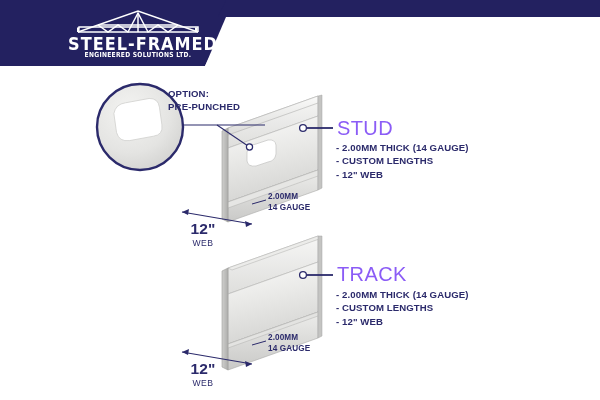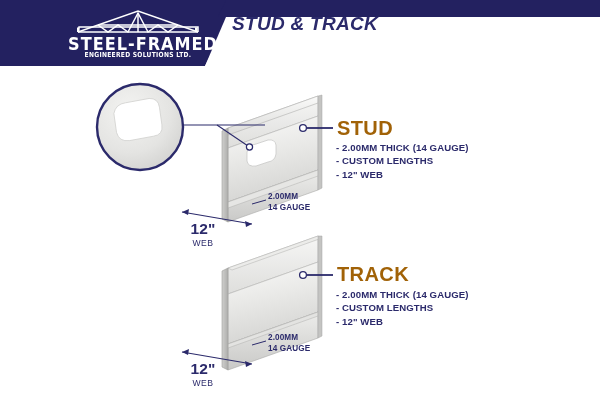--- a/index.html
+++ b/index.html
@@ -148,23 +148,23 @@
     font-weight: bold;
     line-height: 12.6px;
     letter-spacing: 0.15px;
     color: #2b2a6b;
     white-space: nowrap;
   }
 
   .part-title {
     position: absolute;
     font-size: 20px;
-    font-weight: bold;
+    font-weight: normal;
     letter-spacing: 0.4px;
-    color: #a16207;
+    color: #8b5cf6;
     white-space: nowrap;
   }
   .spec-list {
     position: absolute;
     width: 200px;
   }
   .spec-list .spec {
     font-size: 9.6px;
     font-weight: bold;
     line-height: 13.4px;
@@ -236,21 +236,20 @@
         <g fill="#ffffff">
           <rect x="1" y="19.5" width="2.5" height="4.5"></rect>
           <rect x="119" y="19.5" width="2.5" height="4.5"></rect>
         </g>
       </svg>
       <div class="logo-name">STEEL-FRAMED</div>
       <div class="logo-tag">ENGINEERED SOLUTIONS LTD.</div>
     </div>
 
     <div id="title-block">
-      <div class="title-sub">STUD &amp; TRACK</div>
     </div>
   </div>
 
   <svg id="drawing" viewBox="0 0 600 400">
     <defs>
       <linearGradient id="gWebTop" x1="0" y1="0" x2="0.25" y2="1">
         <stop offset="0" stop-color="#fbfbfa"></stop>
         <stop offset="0.5" stop-color="#e9e9e7"></stop>
         <stop offset="1" stop-color="#d5d5d3"></stop>
       </linearGradient>
@@ -348,20 +347,22 @@
       <line x1="182" y1="352" x2="252" y2="364" stroke="#2b2a6b" stroke-width="1.1"></line>
       <polygon points="182,352 189,349 188,355" fill="#2b2a6b"></polygon>
       <polygon points="252,364 245,361 246,367" fill="#2b2a6b"></polygon>
     </g>
     <g>
       <line x1="252" y1="345" x2="266" y2="341" stroke="#2b2a6b" stroke-width="1"></line>
     </g>
   </svg>
 
   <div id="option-callout">
+    <div class="line">OPTION:</div>
+    <div class="line">PRE-PUNCHED</div>
   </div>
 
   <div class="part-title" id="stud-title">STUD</div>
   <div class="spec-list" id="stud-specs">
     <div class="spec">- 2.00MM THICK (14 GAUGE)</div>
     <div class="spec">- CUSTOM LENGTHS</div>
     <div class="spec">- 12" WEB</div>
   </div>
   <div class="gauge-note" id="stud-gauge">
     <div>2.00MM</div>

